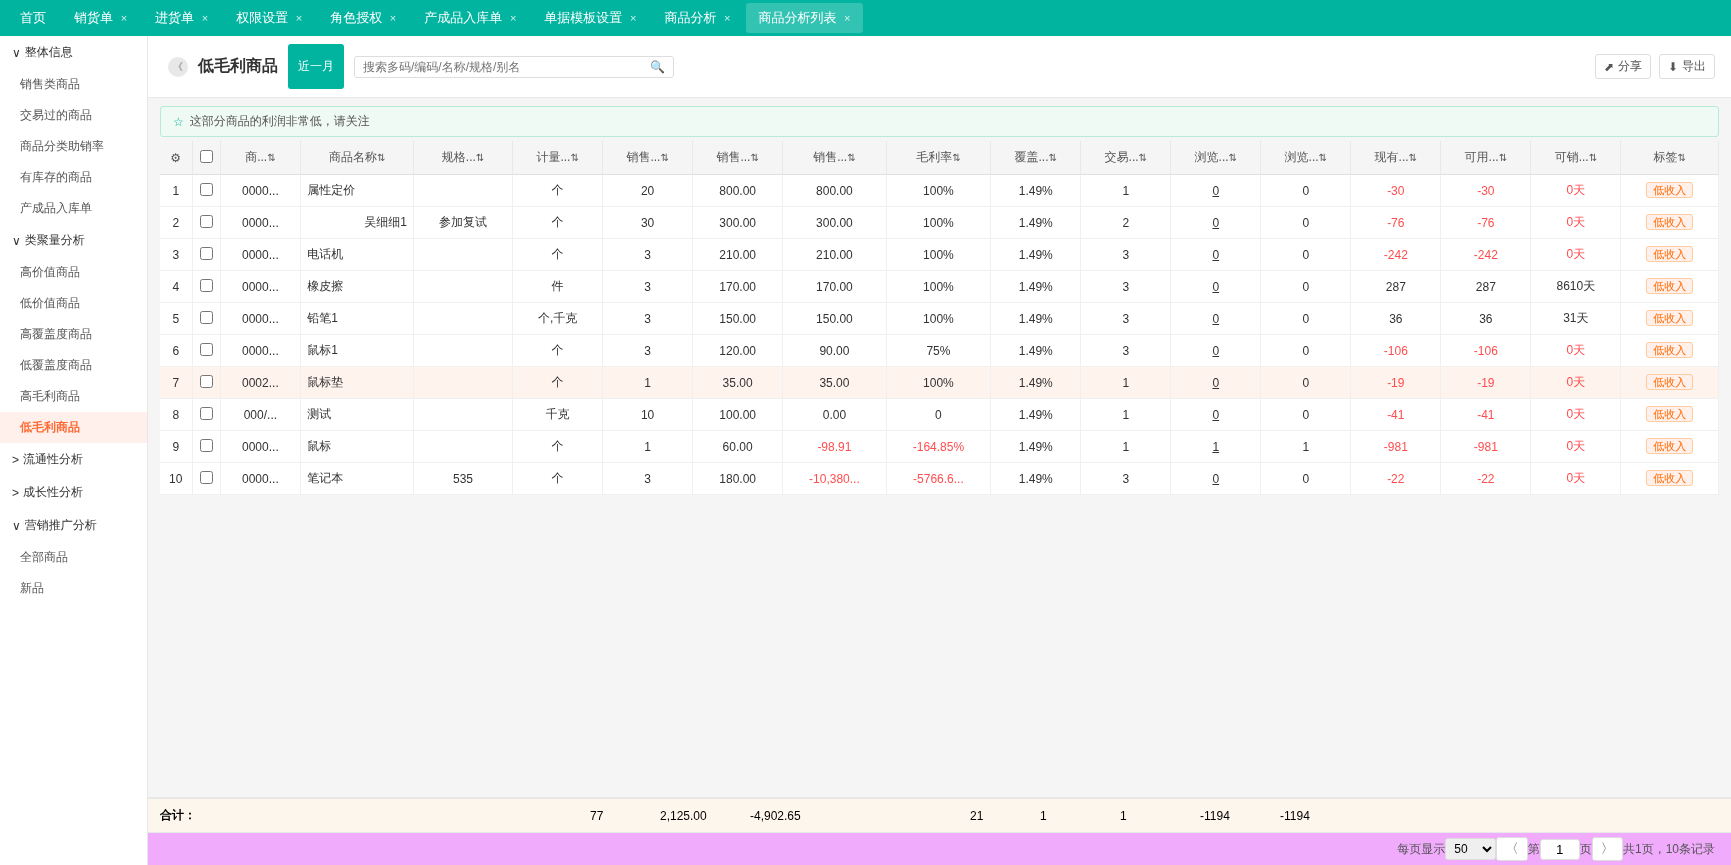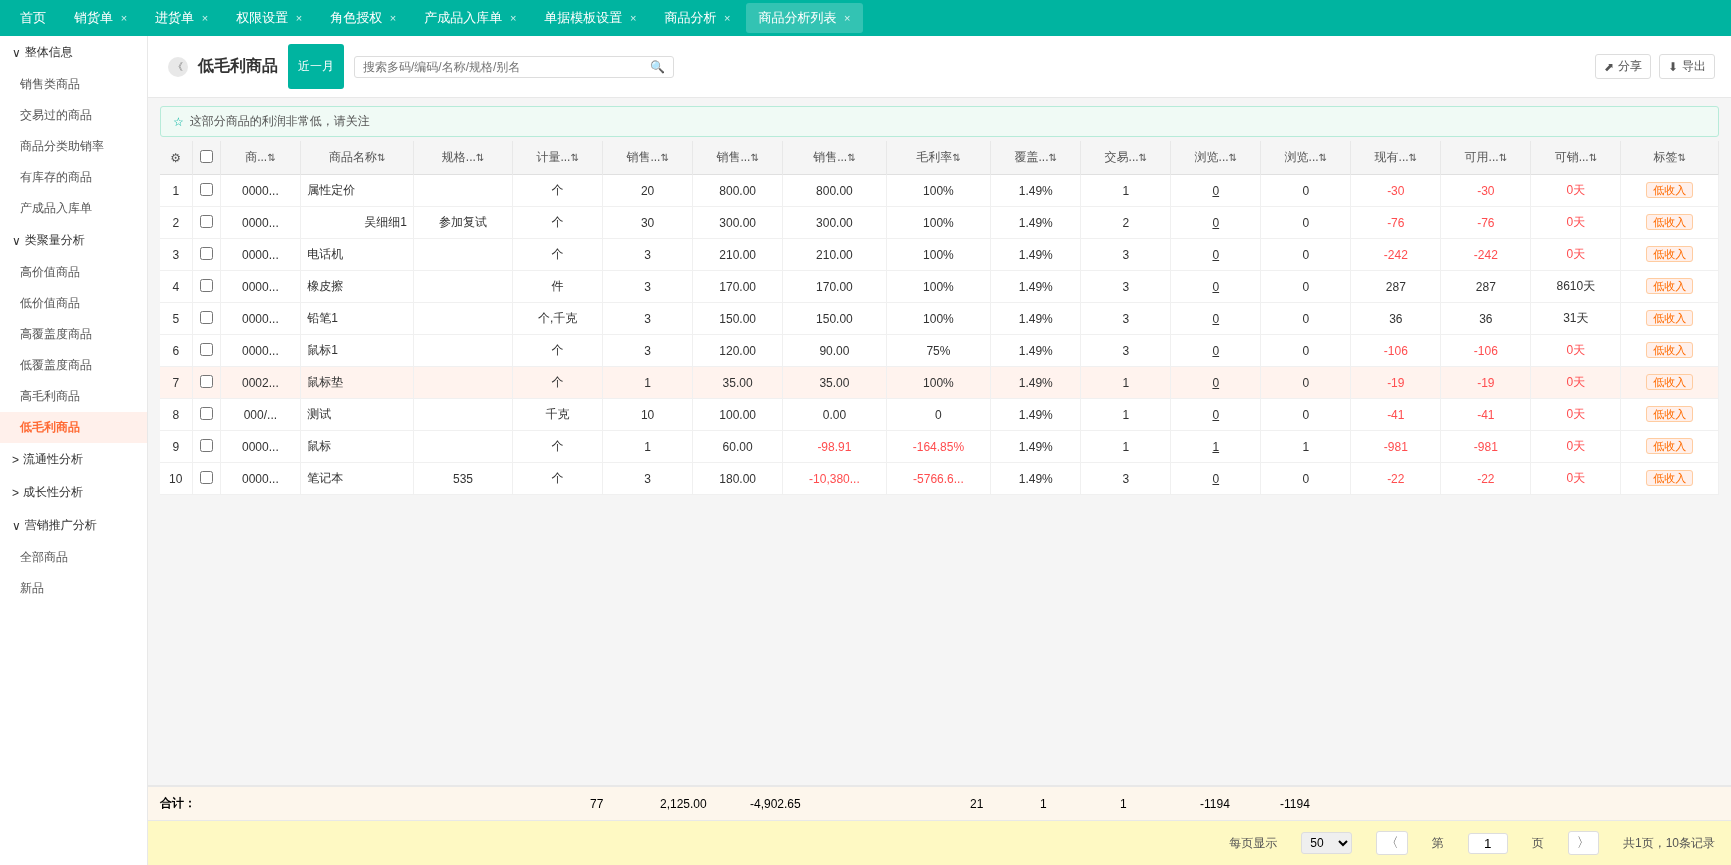--- a/index.html
+++ b/index.html
@@ -195,27 +195,27 @@
       align-items: center;
       padding: 8px 12px;
       font-size: 12px;
       color: #000000;
       gap: 0;
     }
     .total-label { font-weight: bold; min-width: 60px; }
 
     
     .pagination-bar {
-      background: #fef9c3;
+      background: #f0abfc;
       border-top: 1px solid #e8e8e8;
       display: flex;
       align-items: center;
       justify-content: flex-end;
-      padding: 10px 16px;
-      gap: 24px;
+      padding: 4px 16px;
+      gap: 0;
       font-size: 12px;
       color: #555;
     }
     .page-size-select {
       border: 1px solid #ddd;
       border-radius: 3px;
       padding: 2px 4px;
       font-size: 12px;
     }
     .page-btn {

